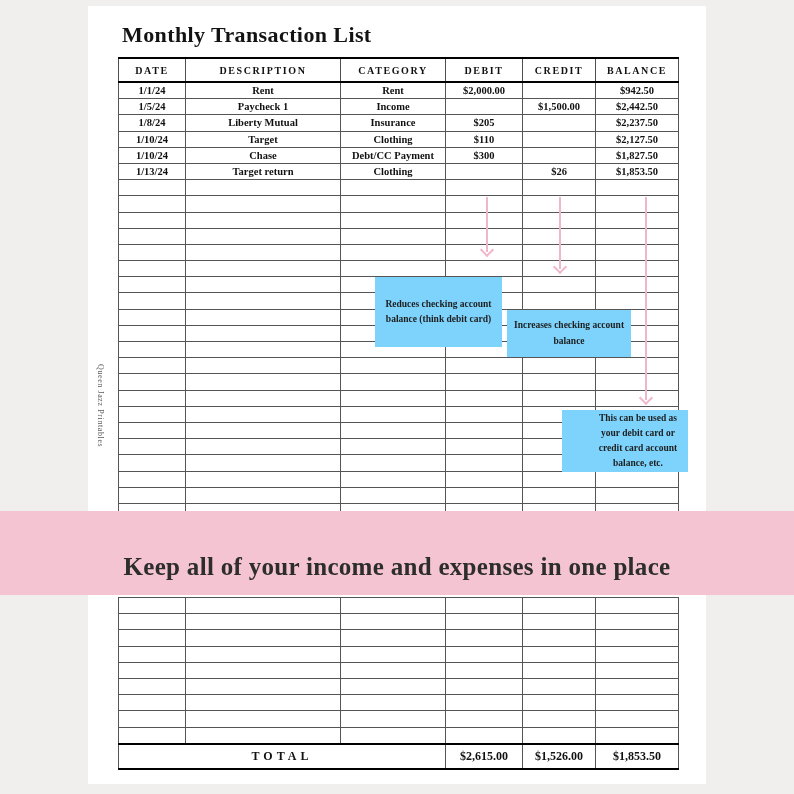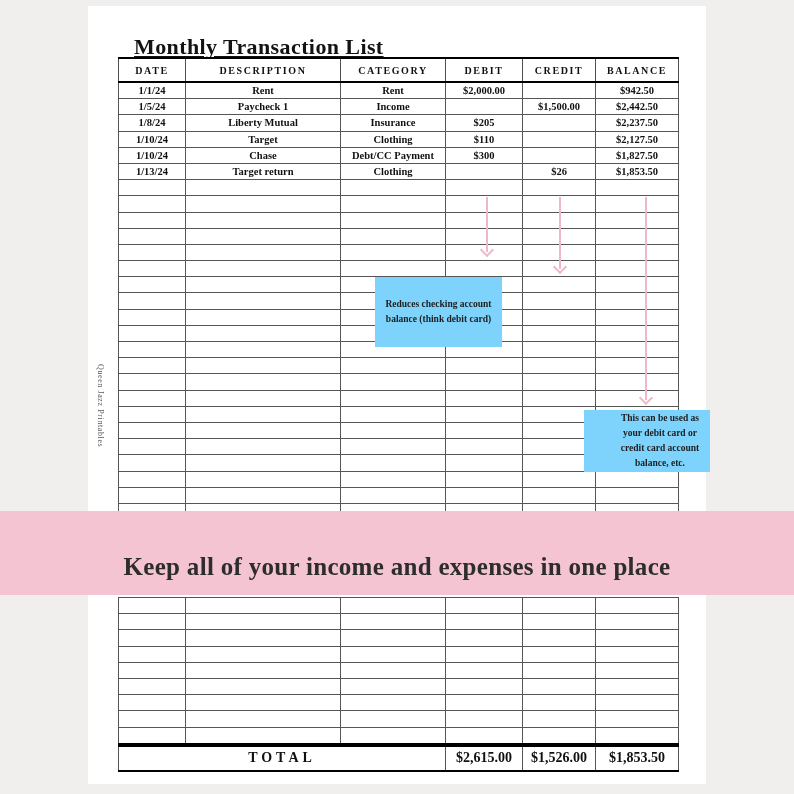--- a/index.html
+++ b/index.html
@@ -14,26 +14,25 @@
   .page {
     position: absolute;
     left: 88px; top: 6px;
     width: 618px; height: 778px;
     background: #ffffff;
   }
 
   .title {
     position: absolute;
     left: 30px; top: 12px;
-    margin: 16px;
+    margin: 4px;
     font-size: 22px;
     font-weight: bold;
     color: #131313;
     letter-spacing: 0.4px;
-    text-decoration: underline;
   }
 
   .watermark {
     position: absolute;
     left: 8px; top: 358px;
     writing-mode: vertical-rl;
     font-size: 8px;
     color: #5a5a5a;
     letter-spacing: 0.6px;
   }
@@ -72,24 +71,24 @@
     height: 15.2px;
     font-size: 10.5px;
     font-weight: bold;
     text-align: center;
     color: #111;
     padding: 0 2px;
     overflow: hidden;
     white-space: nowrap;
   }
   table.txn tfoot td {
-    border-top: 4px solid #000000;
+    border-top: 2px solid #000000;
     border-bottom: 2px solid #000;
     height: 23px;
-    font-size: 14px;
+    font-size: 12px;
     margin-top: 32px;
   }
   td.total-label { letter-spacing: 4px; }
 
   .callout {
     position: absolute;
     background: #7dd3fc;
     color: #1d1d1d;
     font-size: 9.5px;
     font-weight: bold;
@@ -97,21 +96,21 @@
     text-align: center;
     display: flex;
     align-items: center;
     justify-content: center;
     padding: 2px 6px;
     box-sizing: border-box;
     z-index: 3;
   }
   .callout-1 { left: 287px; top: 271px; width: 127px; height: 70px; }
   .callout-2 { left: 419px; top: 304px; width: 124px; height: 47px; }
-  .callout-3 { left: 496px; top: 404px; width: 126px; height: 62px; padding-left: 32px; }
+  .callout-3 { left: 474px; top: 404px; width: 126px; height: 62px; padding-left: 32px; }
 
   .arrow {
     position: absolute;
     width: 2px;
     background: #f0b7cb;
     z-index: 2;
   }
   .arrow::after {
     content: "";
     position: absolute;
@@ -393,20 +392,21 @@
             <td>&nbsp;</td>
           </tr>
         </tbody>
     </table>
 
     <div class="arrow arrow-debit"></div>
     <div class="arrow arrow-credit"></div>
     <div class="arrow arrow-balance"></div>
 
     <div class="callout callout-1">Reduces checking account balance (think debit card)</div>
+    <div class="callout callout-2">Increases checking account balance</div>
     <div class="callout callout-3">This can be used as your debit card or credit card account balance, etc.</div>
 
     <table class="txn bottom">
       <colgroup>
         <col class="c-date">
           <col class="c-desc">
           <col class="c-cat">
         <col class="c-deb">
           <col class="c-cred">
           <col class="c-bal">

